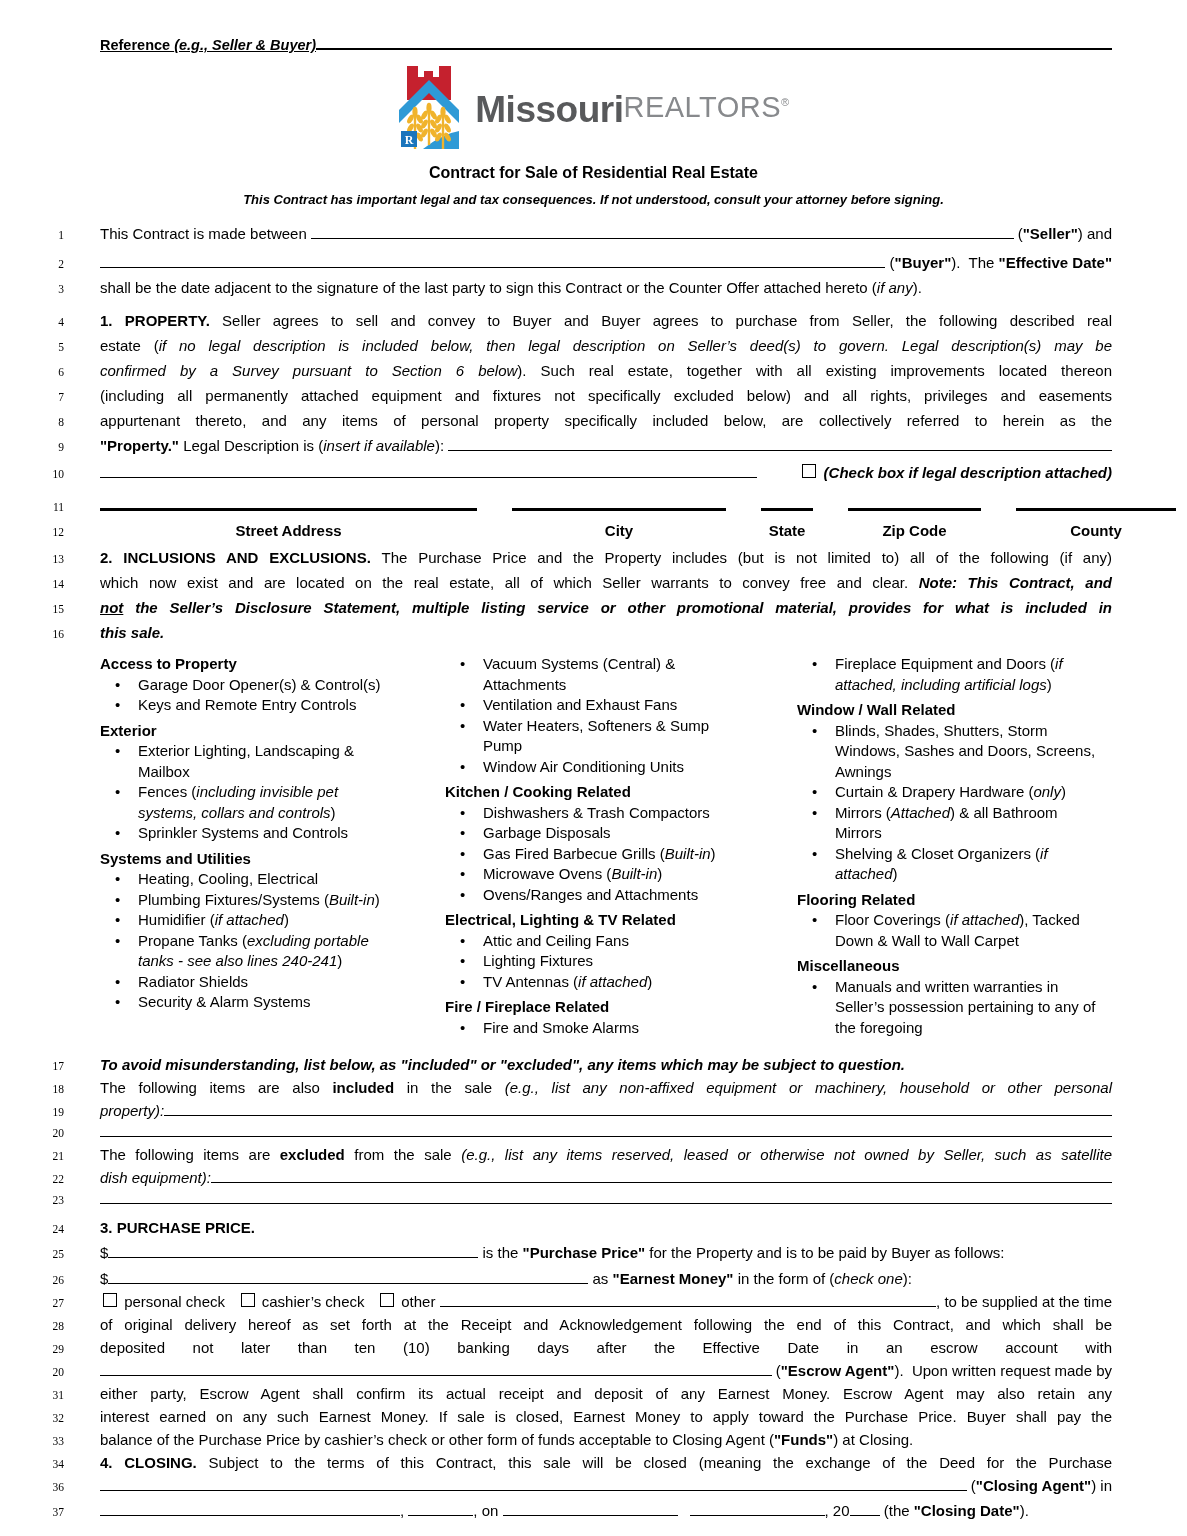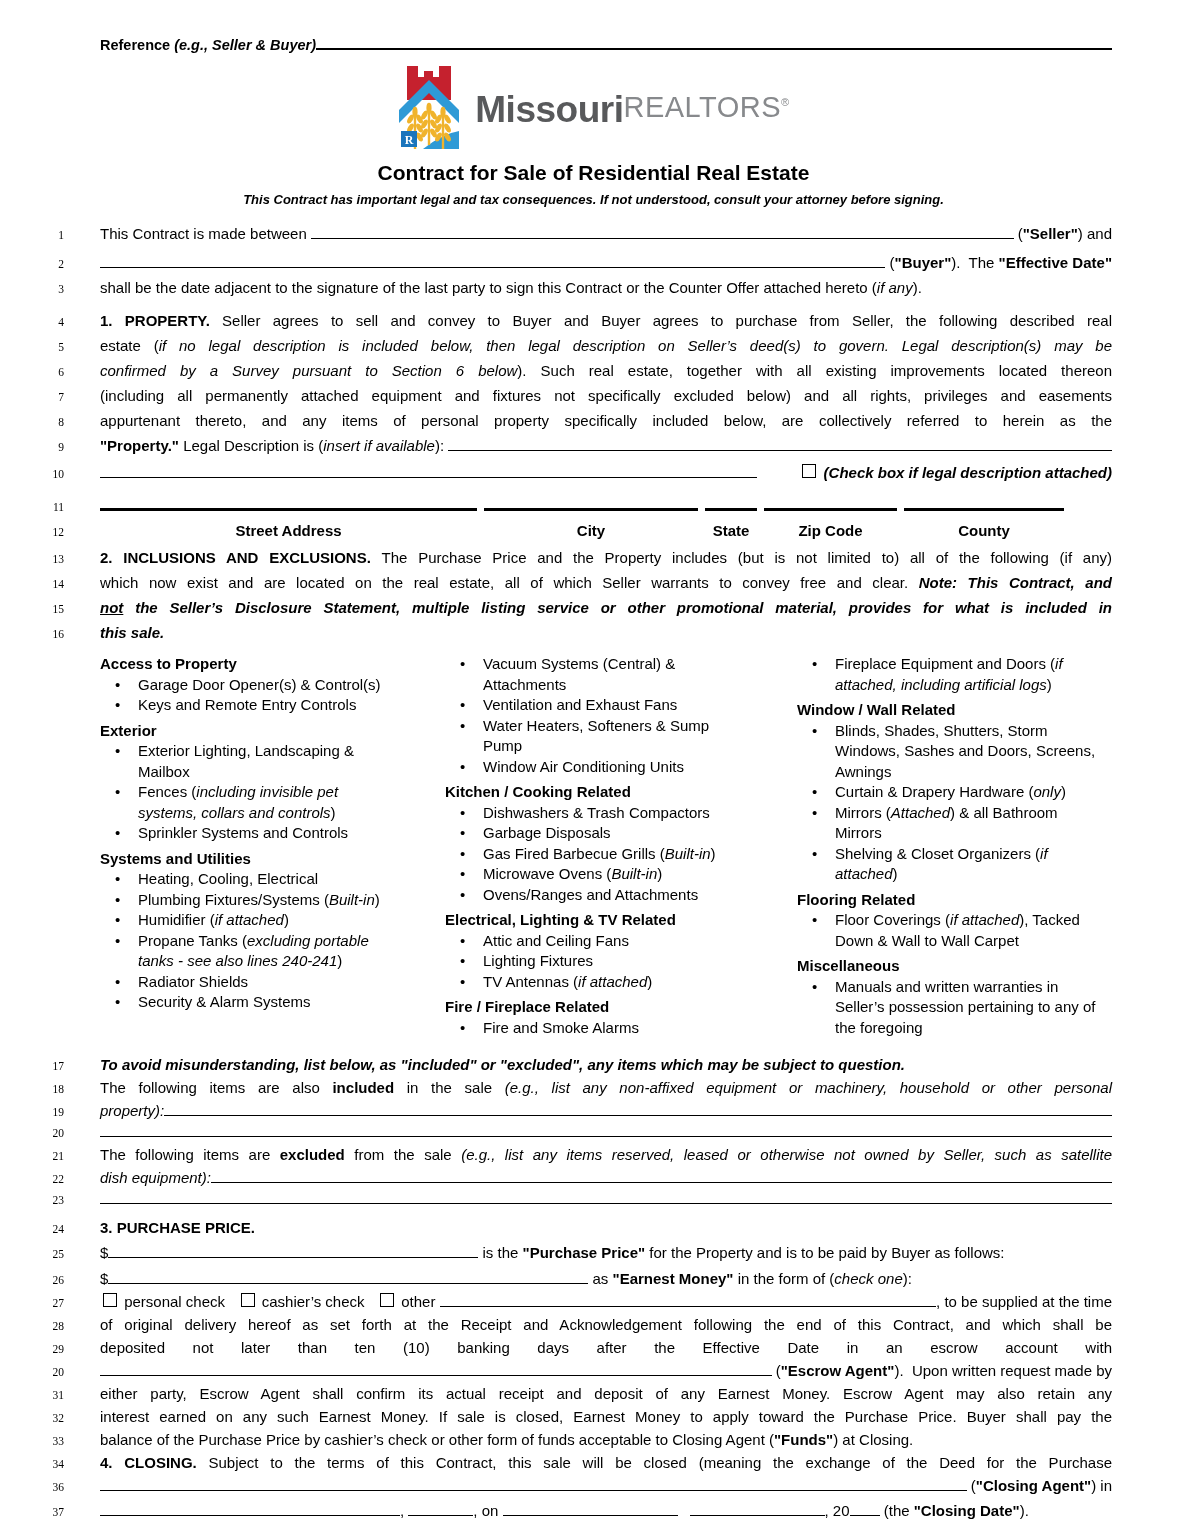--- a/index.html
+++ b/index.html
@@ -2,28 +2,28 @@
 <html><head>
 <meta charset="utf-8">
 <style>
   html,body{margin:0;padding:0;background:#e8e8e8;}
   .page{
     position:relative;width:1187px;height:1536px;margin:0 auto;background:#ffffff;color:#000;
     font-family:"Liberation Sans",sans-serif;font-size:15px;line-height:23px;
     display:flex;flex-direction:column;overflow:hidden;box-sizing:border-box;padding-top:34px;
   }
   
-  .hdr-ref{margin:0 75px 0 100px;font-size:14.5px;}
+  .hdr-ref{margin:0 75px 0 100px;font-size:14.5px;text-decoration:underline;}
   .hdr-ref .fill{border-bottom-width:2px;}
   .logo-wrap{display:flex;justify-content:center;align-items:center;gap:14px;margin-top:8px;}
   .brand{display:flex;flex-direction:row;line-height:1;}
   .brand .missouri{font-weight:bold;font-size:37px;color:#58595B;letter-spacing:-0.5px;}
   .brand .realtors{font-size:29px;color:#87898C;letter-spacing:0.5px;margin-top:2px;}
   .brand .reg{font-size:11px;vertical-align:super;}
-  .doc-title{text-align:center;font-weight:bold;font-size:21px;line-height:28px;margin-top:6px;}
+  .doc-title{text-align:center;font-weight:bold;font-size:16px;line-height:28px;margin-top:6px;}
   .doc-sub{text-align:center;font-weight:bold;font-style:italic;font-size:13px;line-height:20px;margin-top:3px;}
   
   .row{display:flex;align-items:baseline;padding-right:75px;}
   .num{flex:0 0 100px;box-sizing:border-box;padding-right:36px;text-align:right;
        font-family:"Liberation Serif",serif;font-size:11.5px;}
   .cnt{flex:1 1 auto;min-width:0;}
   .flexline{display:flex;align-items:baseline;white-space:pre;}
   .flexline > span{flex:0 0 auto;}
   .justline{text-align:justify;text-align-last:justify;}
   .tight{line-height:21px;}
@@ -33,21 +33,21 @@
   .sg-biu{font-weight:bold;font-style:italic;text-decoration:underline;}
   .fill{display:inline-block;border-bottom:1.6px solid #000;height:12px;margin-bottom:-3px;}
   .flexline .fill.grow{flex:1 1 40px;}
   .sp{display:inline-block;}
   .cbx{display:inline-block;width:12px;height:12px;border:1.7px solid #000;margin:0 3px;background:#fff;}
   
   .r1{margin-top:12px;}.r2{margin-top:4px;}.r4{margin-top:8px;}.r10{margin-top:2px;}
   .r11{margin-top:10px;}.r13{margin-top:2px;}.r17{margin-top:12px;}.r24{margin-top:6px;}
   .r25{margin-top:2px;}.r26{margin-top:3px;}.r37{margin-top:2px;}
   
-  .addr-grid{display:grid;grid-template-columns:377px 214px 52px 133px 160px;column-gap:7px;}
+  .addr-grid{display:grid;grid-template-columns:377px 214px 52px 133px 160px;column-gap:35px;}
   .addr-line{border-bottom:3.5px solid #000;height:12px;}
   .addr-label{text-align:center;font-weight:bold;}
   
   .inc-section{display:grid;grid-template-columns:345px 352px 315px;margin:8px 75px 4px 100px;
                font-size:15px;line-height:20.5px;}
   .inc-h{font-weight:bold;margin-top:5px;}
   .inc-col > .inc-h:first-child{margin-top:0;}
   .b-item{display:flex;}
   .dot{flex:0 0 38px;box-sizing:border-box;padding-left:15px;}
   .b-text{flex:0 1 auto;}

